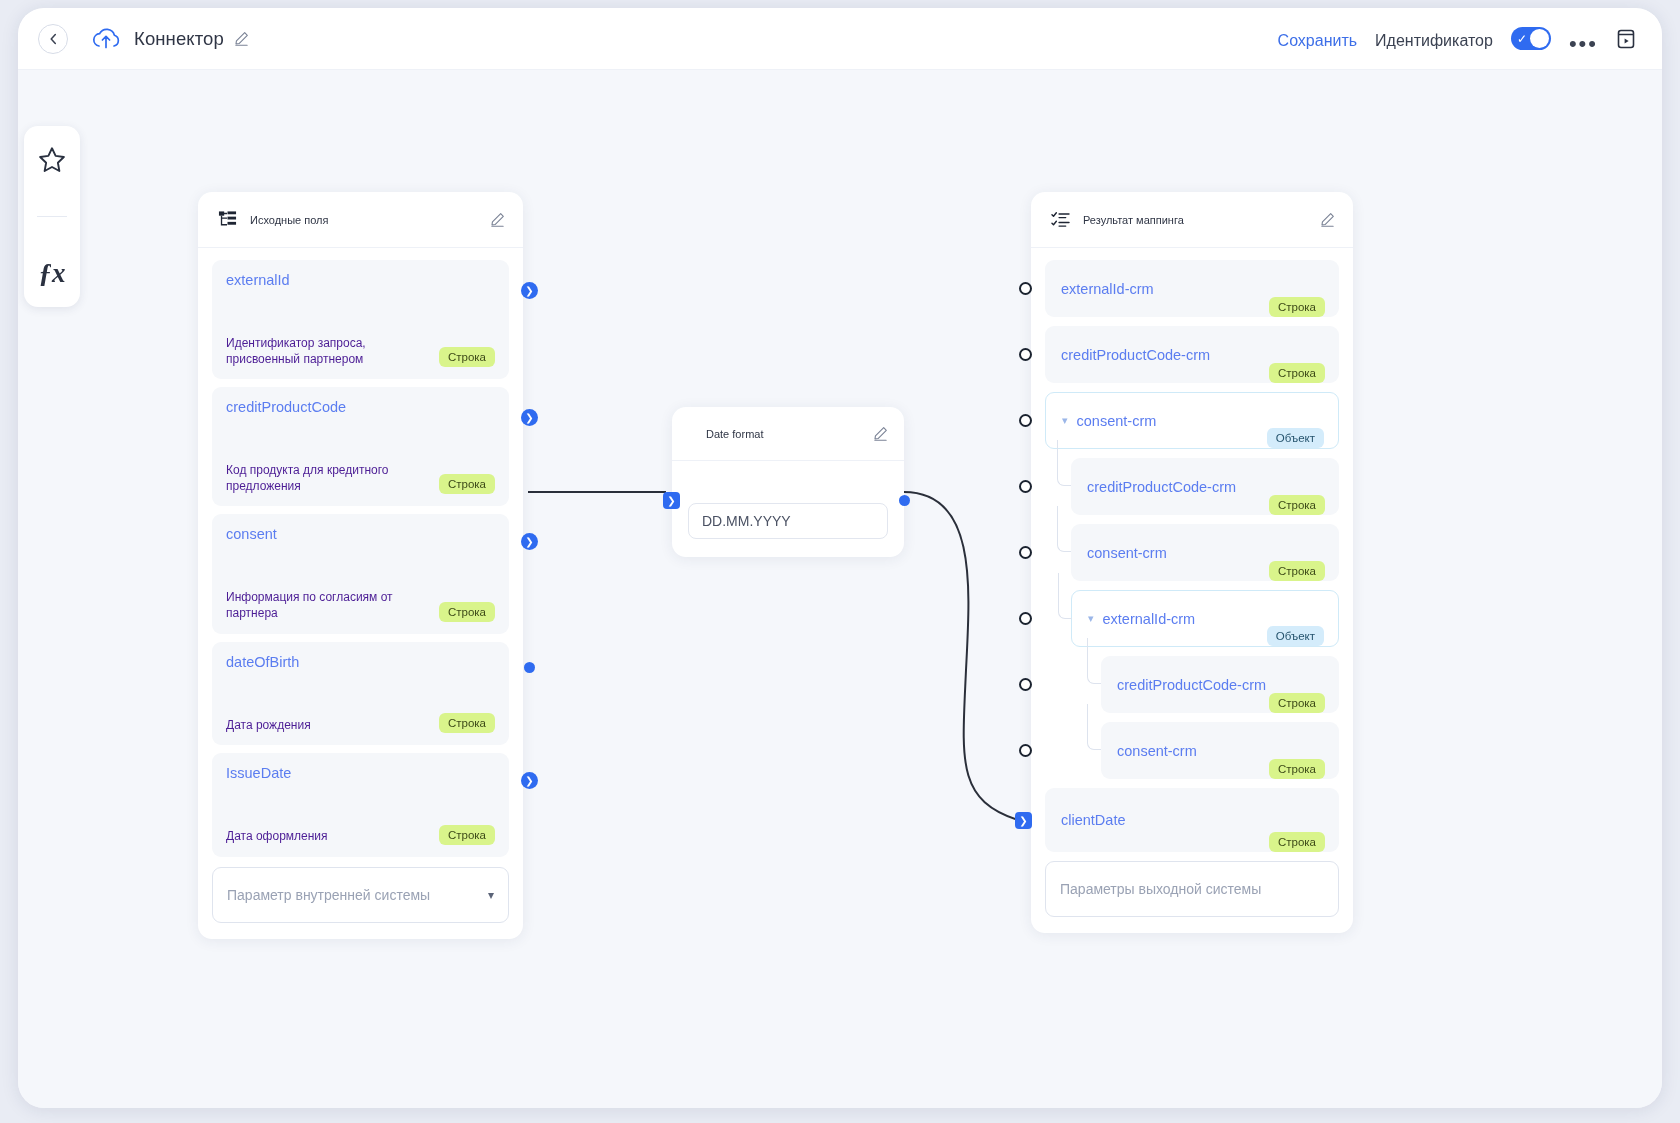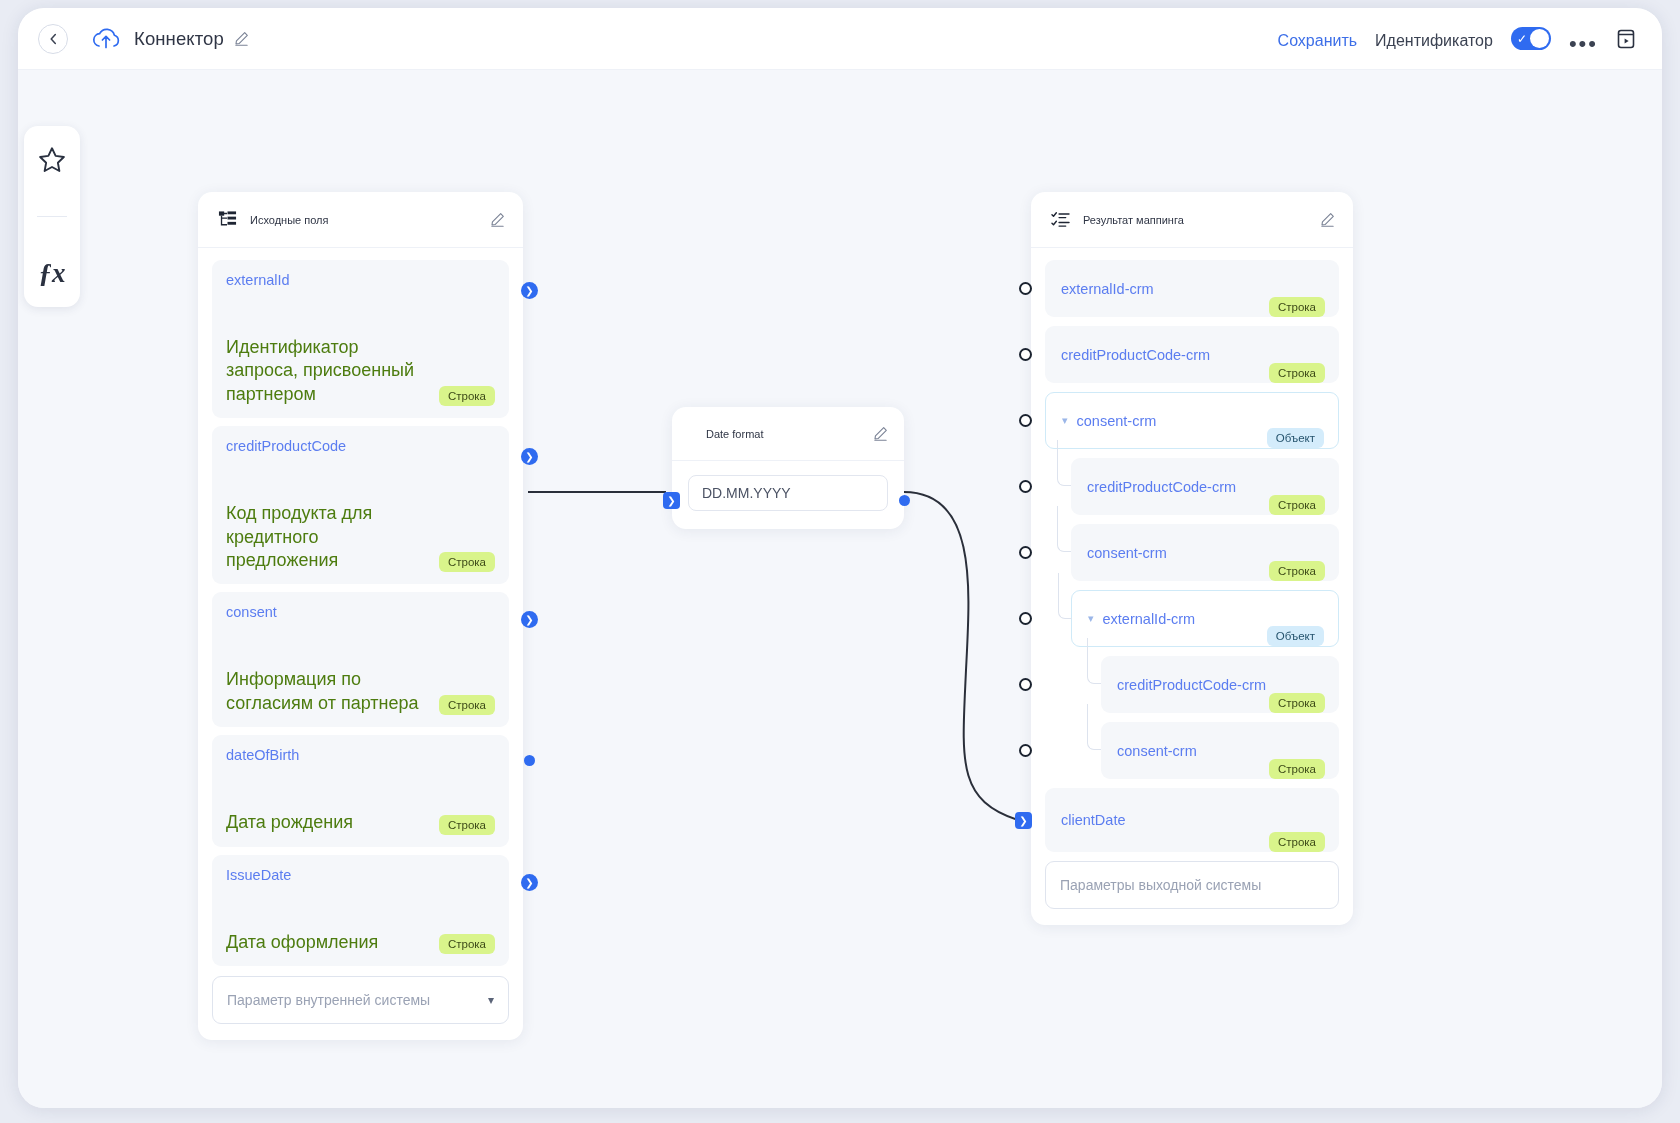--- a/index.html
+++ b/index.html
@@ -85,30 +85,30 @@
   .node-head .pencil { margin-left: auto; }
   .node-body { padding: 12px 14px 16px; }
 
   .field {
     position: relative; background: #f5f7fa; border-radius: 9px;
     padding: 12px 14px; margin-bottom: 8px; min-height: 58px;
     display: flex; align-items: center;
   }
   .field .f-text { flex: 1; padding-right: 8px; }
   .f-name { color: #5b7df0; font-size: 14.5px; margin-bottom: 4px; }
-  .f-desc { color: #4d7c0f; font-size: 18px; line-height: 1.3; margin-top: 48px; }
+  .f-desc { color: #4c1d95; font-size: 12px; line-height: 1.3; margin-top: 48px; }
   .badge {
     font-size: 11.5px; border-radius: 6px; padding: 4px 9px; white-space: nowrap;
     align-self: flex-end;
   }
   .badge.str { background: #d9f48b; color: #3d4a18; }
   .badge.obj { background: #d4ecfb; color: #26546e; }
 
   .select-box {
-    border: 1px solid #dfe4ee; border-radius: 9px; height: 48px;
+    border: 1px solid #dfe4ee; border-radius: 9px; height: 56px;
     display: flex; align-items: center; padding: 0 14px;
     color: #9aa2b4; font-size: 14px; background: #fff; cursor: pointer;
   }
   .select-box .chev { margin-left: auto; color: #5b6478; font-size: 12px; }
 
   
   .orow {
     position: relative; background: #f5f7fa; border-radius: 9px;
     min-height: 57px; margin-bottom: 9px;
     display: flex; align-items: center; padding: 0 14px 0 16px;
@@ -136,21 +136,21 @@
     display: flex; align-items: center; justify-content: center; cursor: pointer;
   }
   .port-arrow.round { border-radius: 50%; }
   .port-dot {
     position: absolute; width: 11px; height: 11px; border-radius: 50%;
     background: #2f6bf0; cursor: pointer;
   }
   .fmt-input {
     border: 1px solid #e2e6ef; border-radius: 8px; height: 36px;
     display: flex; align-items: center; padding: 0 13px;
-    font-size: 14px; color: #4a5163; background: #fff;
+    font-size: 14px; color: #4a5163; background: #fff; margin-top: 28px;
   }
 </style>
 </head>
 <body>
 
 <div class="app">
 
   <div class="header">
     <div class="back-btn">
       <svg width="9" height="12" viewBox="0 0 9 12">

